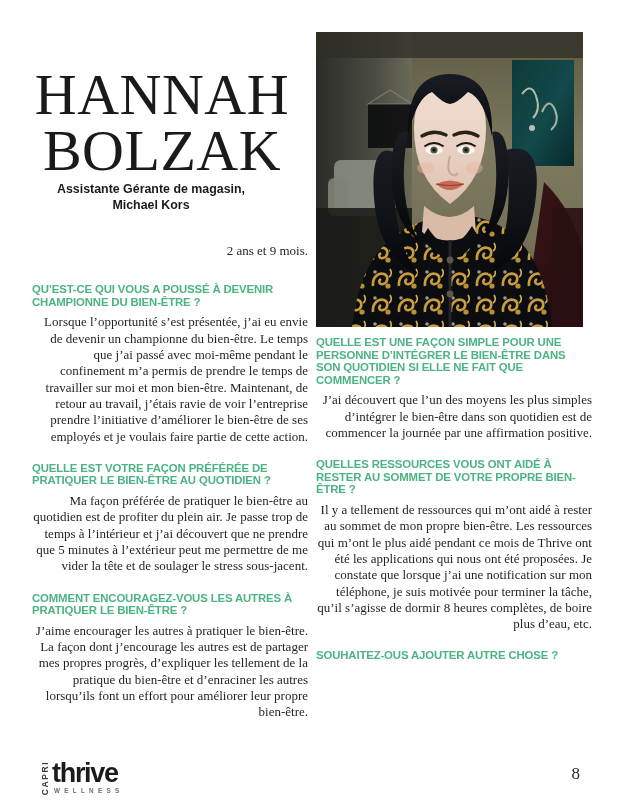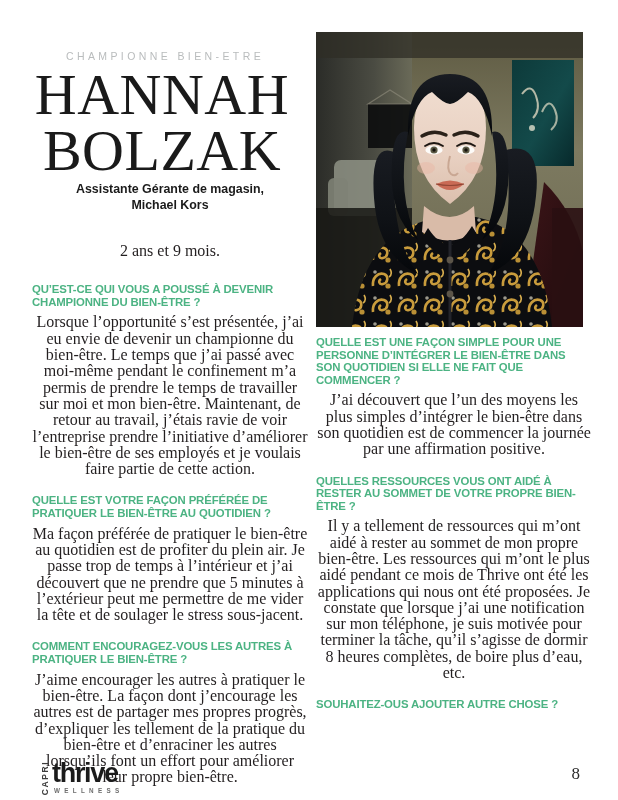--- a/index.html
+++ b/index.html
@@ -49,21 +49,21 @@
   .name-first {
     top: 66px;
     font-size: 58px;
   }
   .name-last {
     top: 122px;
     font-size: 58px;
   }
   .subtitle {
     position: absolute;
-    left: 29px;
+    left: 10px;
     top: 181px;
     width: 282px;
     text-align: center;
     font-family: "Liberation Sans", sans-serif;
     font-weight: 700;
     font-size: 12.4px;
     line-height: 16px;
     color: #1a1a1a;
   }
 
@@ -82,25 +82,25 @@
     font-weight: 700;
     font-size: 11.4px;
     line-height: 12.6px;
     letter-spacing: -0.15px;
     color: #4cb383;
     margin: 0 0 6px 0;
     text-transform: uppercase;
   }
   .answer {
     font-family: "Liberation Serif", serif;
-    font-size: 16px;
+    font-size: 13px;
     line-height: 16.3px;
     color: #231f20;
     margin: 0 0 17px 0;
-    text-align: center;
+    text-align: right;
   }
   .gap-lg { margin-bottom: 24px; }
 
   
   .photo {
     position: absolute;
     left: 316px;
     top: 32px;
     width: 267px;
     height: 295px;
@@ -164,21 +164,20 @@
     font-family: "Liberation Serif", serif;
     font-size: 17px;
     color: #2b2b2b;
   }
 </style>
 </head>
 <body>
 
 <div class="page">
 
-  <div class="kicker">CHAMPIONNE BIEN-ETRE</div>
   <div class="name-line name-last">BOLZAK</div>
   <div class="name-line name-first">HANNAH</div>
   <div class="subtitle">
     <span>Assistante Gérante de magasin,</span><br>
     <span>Michael Kors</span>
   </div>
 
   <div class="photo">
     <svg viewBox="0 0 267 295" preserveAspectRatio="xMidYMid slice">
       <defs>

